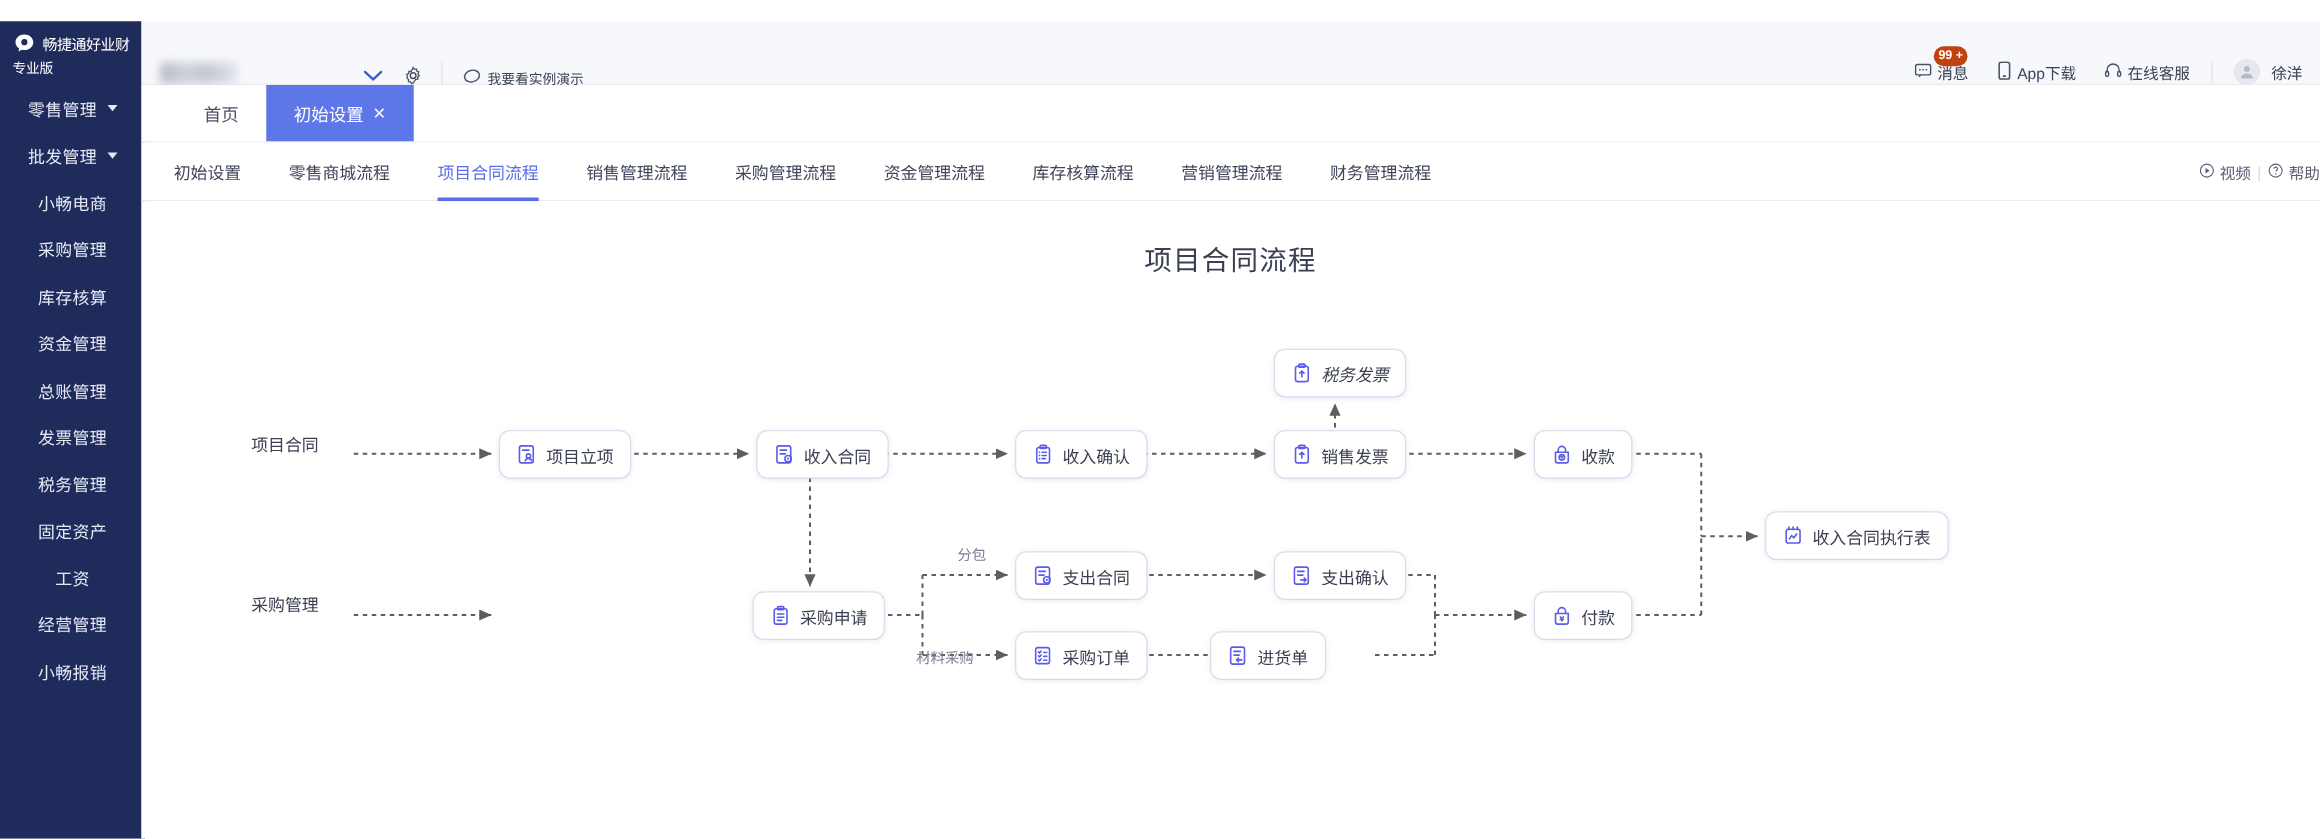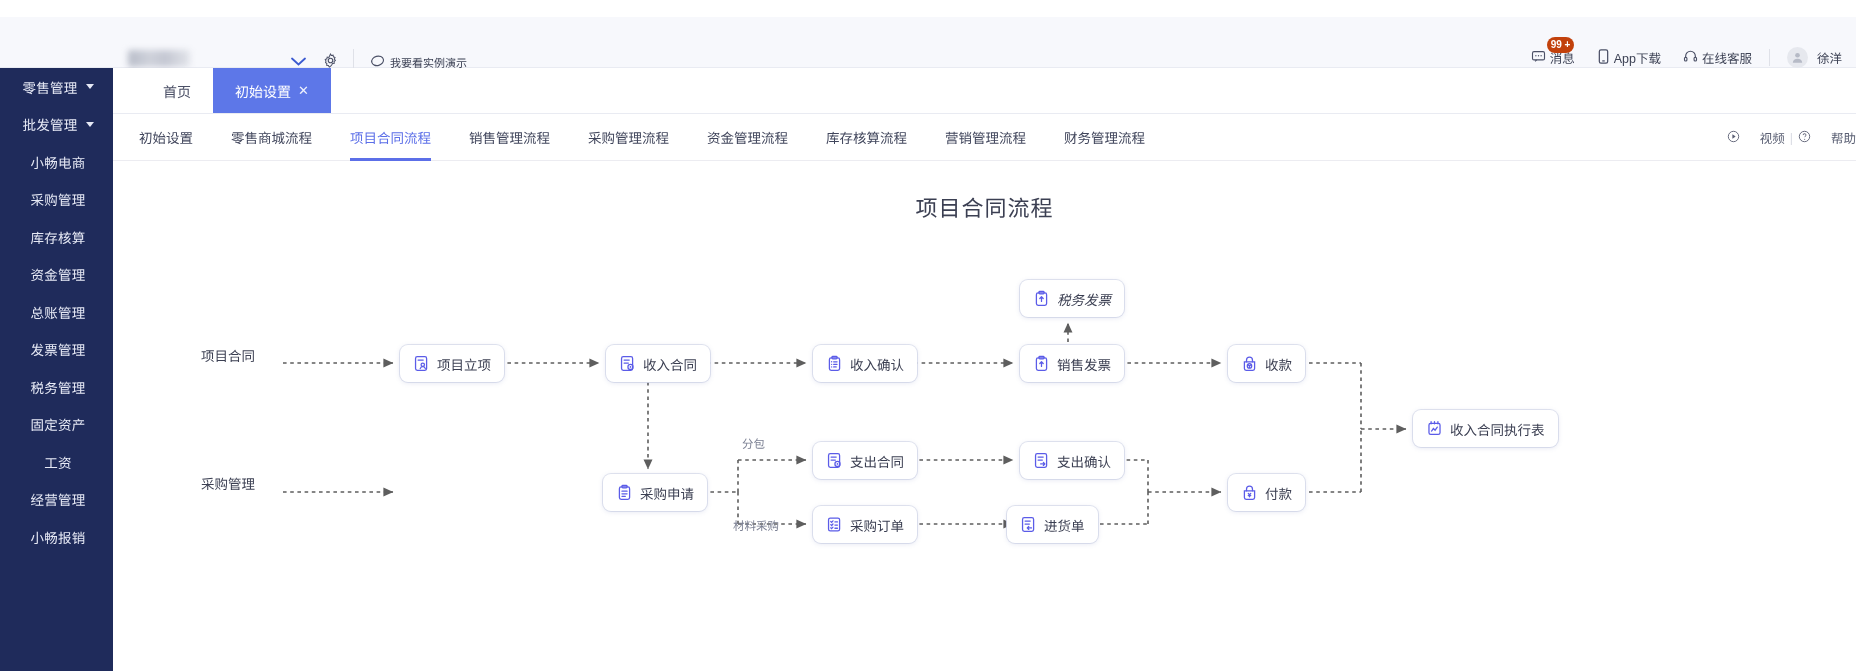--- a/index.html
+++ b/index.html
@@ -102,21 +102,21 @@
   }
   .pn-item:first-child { margin-left:26px; }
   .pn-item.active { color:#5c6fe8; }
   .pn-item.active::after {
     content:""; position:absolute; left:0; right:0; bottom:0; height:2.5px; background:#5c6fe8;
   }
   .pn-right {
     position:absolute; right:0px; top:0; height:47px; display:flex; align-items:center;
     font-size:12.5px; color:#5a5f73; gap:5px; padding-right:0px;
   }
-  .pn-right .lnk { display:flex; align-items:center; gap:20px; cursor:pointer; }
+  .pn-right .lnk { display:flex; align-items:center; gap:4px; cursor:pointer; }
   .pn-right .bar { color:#d9dbe3; }
 
   
   .canvas { position:absolute; left:113px; top:161px; width:1743px; height:510px; background:#fff; }
   .flow-title {
     position:absolute; left:0; right:0; top:29px; text-align:center;
     font-size:22px; color:#3b3f52; letter-spacing:1px;
   }
   .diagram { position:absolute; left:0; top:0; width:1743px; height:510px; }
 
@@ -211,20 +211,32 @@
           <svg width="13" height="13" viewBox="0 0 20 20" fill="#b6bac6">
             <circle cx="10" cy="6.5" r="3.6"></circle>
               <path d="M2.8 18c0-4 3.3-6 7.2-6s7.2 2 7.2 6z"></path>
           </svg>
         </span>
         <span class="uname">徐洋</span>
       </div>
     </div>
   </div>
 
+  <div class="logo-block">
+    <div class="logo-row">
+      <span class="logo-mark">
+        <svg width="19" height="19" viewBox="0 0 24 24" fill="none">
+          <path d="M12 3.2C6.9 3.2 3 6.7 3 11c0 2.6 1.4 4.8 3.6 6.2l-.5 3.3 3.3-1.8c.8.2 1.7.3 2.6.3 5.1 0 9-3.5 9-7.9 0-4.4-3.9-7.9-9-7.9z" fill="#fff"></path>
+          <circle cx="12" cy="11" r="3.1" fill="#1f2b5b"></circle>
+        </svg>
+      </span>
+      <span class="logo-text">畅捷通好业财</span>
+    </div>
+    <div class="logo-sub">专业版</div>
+  </div>
 
   <div class="sidebar" id="sidebar">
       <div class="side-item">
         <span>零售管理</span>
         <span class="caret"></span>
       </div>
       <div class="side-item">
         <span>批发管理</span>
         <span class="caret"></span>
       </div>
@@ -358,21 +370,21 @@
           <line x1="1248" y1="202" x2="1248" y2="268"></line>
 
           <line x1="1196" y1="331" x2="1248" y2="331"></line>
           <line x1="1248" y1="331" x2="1248" y2="268"></line>
 
           <line x1="1248" y1="268" x2="1293" y2="268" marker-end="url(#ah)"></line>
         </g>
       </svg>
     <div class="rowlabel" style="left: 88px; top: 184px;">项目合同</div>
         <div class="rowlabel" style="left: 88px; top: 312px;">采购管理</div>
-        <div class="edgelabel" style="left: 629px; top: 274px;">分包</div>
+        <div class="edgelabel" style="left: 653px; top: 274px;">分包</div>
         <div class="edgelabel" style="left: 620px; top: 356px;">材料采购</div>
         <div class="node" style="left: 287px; top: 184px;">
           <span class="nicon">
             <svg width="17" height="17" viewBox="0 0 20 20">
               <rect x="3" y="2" width="13" height="16" rx="2" stroke="#5b5ce8" stroke-width="1.5" fill="none" stroke-linecap="round"></rect>
               <line x1="6" y1="6" x2="12" y2="6" stroke="#5b5ce8" stroke-width="1.5" fill="none" stroke-linecap="round"></line>
               <circle cx="11.5" cy="11.5" r="2" stroke="#5b5ce8" stroke-width="1.5" fill="none" stroke-linecap="round"></circle>
               <path d="M8.5 16c.6-1.6 1.8-2.2 3-2.2s2.4.6 3 2.2" stroke="#5b5ce8" stroke-width="1.5" fill="none" stroke-linecap="round"></path>
             </svg>
           </span>
@@ -488,21 +500,21 @@
             <svg width="17" height="17" viewBox="0 0 20 20">
               <rect x="3" y="2.5" width="13" height="15" rx="2" stroke="#5b5ce8" stroke-width="1.5" fill="none" stroke-linecap="round"></rect>
               <path d="M5.6 6.5l1 1 1.6-1.8M5.6 10.2l1 1 1.6-1.8M5.6 13.9l1 1 1.6-1.8" stroke="#5b5ce8" stroke-width="1.5" fill="none" stroke-linecap="round"></path>
               <line x1="10.5" y1="7" x2="13.5" y2="7" stroke="#5b5ce8" stroke-width="1.5" fill="none" stroke-linecap="round"></line>
               <line x1="10.5" y1="10.7" x2="13.5" y2="10.7" stroke="#5b5ce8" stroke-width="1.5" fill="none" stroke-linecap="round"></line>
               <line x1="10.5" y1="14.4" x2="13.5" y2="14.4" stroke="#5b5ce8" stroke-width="1.5" fill="none" stroke-linecap="round"></line>
             </svg>
           </span>
           <span class="nlabel">采购订单</span>
         </div>
-        <div class="node" style="left: 894px; top: 345px; text-align: right;">
+        <div class="node" style="left: 856px; top: 345px; text-align: right;">
           <span class="nicon">
             <svg width="17" height="17" viewBox="0 0 20 20">
               <rect x="3" y="2" width="13" height="16" rx="2" stroke="#5b5ce8" stroke-width="1.5" fill="none" stroke-linecap="round"></rect>
               <line x1="6" y1="6" x2="12" y2="6" stroke="#5b5ce8" stroke-width="1.5" fill="none" stroke-linecap="round"></line>
               <line x1="6" y1="9.5" x2="11" y2="9.5" stroke="#5b5ce8" stroke-width="1.5" fill="none" stroke-linecap="round"></line>
               <path d="M13.5 14h-5m0 0l1.8-1.8M8.5 14l1.8 1.8" stroke="#5b5ce8" stroke-width="1.5" fill="none" stroke-linecap="round"></path>
             </svg>
           </span>
           <span class="nlabel">进货单</span>
         </div>

